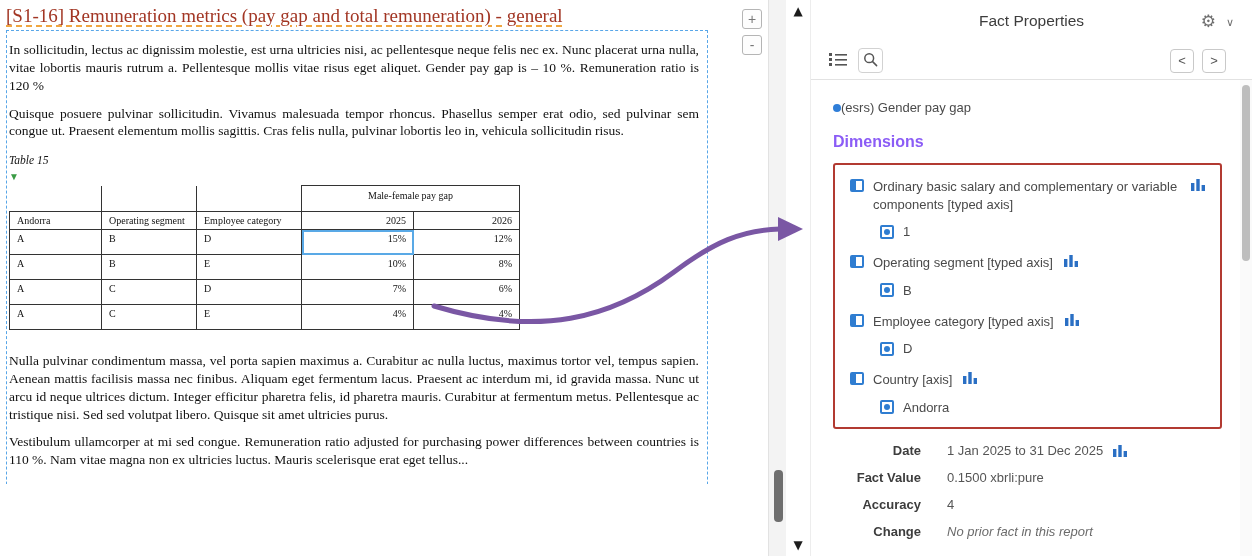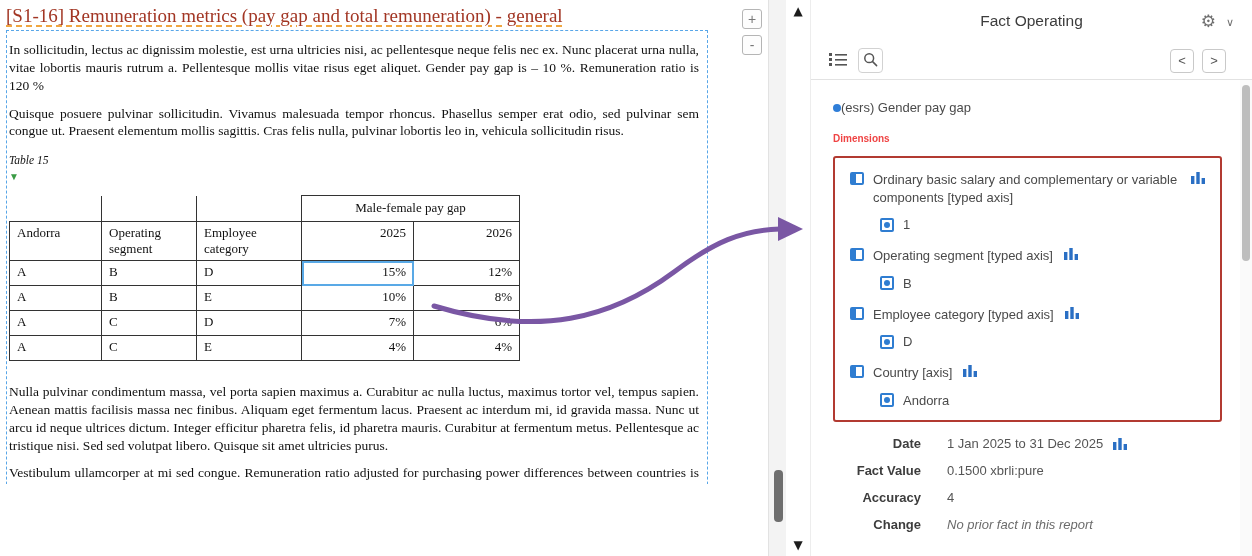--- a/index.html
+++ b/index.html
@@ -11,21 +11,21 @@
               overflow:hidden; font-family:"Liberation Serif", serif; color:#111; }
   .doc-inner { position:absolute; left:6px; top:4px; width:702px; }
   .doc-title { font-size:19px; line-height:1.22; font-weight:400; color:#a23624; max-width:600px;
                text-decoration:underline; text-decoration-style:dashed; text-decoration-color:#f0a640;
                text-underline-offset:4px; }
   .selection-box { margin-top:3px; border:1px dashed #58a6e8; min-height:560px; padding:2px 8px 10px 2px; }
   .doc-p { font-size:13.5px; line-height:1.32; text-align:justify; margin:8px 0 10px; }
   .table-caption { font-style:italic; font-size:11.5px; margin-top:14px; }
   .table-marker { color:#3a9b45; font-size:10px; margin:5px 0 2px; width:14px; cursor:pointer; }
 
-  .doc-table { border-collapse:collapse; font-size:13px; margin-top:13px; }
+  .doc-table { border-collapse:collapse; font-size:10px; margin-top:3px; }
   .doc-table td { border:1px solid #333; padding:3px 7px; vertical-align:top; text-align:left; }
   .doc-table td.empty-cell { border-top:none; height:26px; }
   .doc-table td.empty-cell.first { border-left:none; }
   .doc-table td.span-head { text-align:center; padding:4px 6px; }
   .doc-table td.num { text-align:right; }
   .doc-table td.selected { outline:2px solid #59a9e6; outline-offset:-2px; }
   .doc-table tr.data-row td { height:25px; }
 
   .zoom-controls { position:absolute; left:742px; top:9px; display:flex; flex-direction:column; gap:6px; }
   .zoom-btn { width:20px; height:20px; border:1px solid #b5b5b5; border-radius:3px; background:#fdfdfd;
@@ -58,21 +58,21 @@
             background:#fff; border:none; cursor:pointer; }
   .tb-btn.boxed { border:1px solid #d2d2d2; border-radius:4px; }
   .tb-spacer { flex:1; }
   .nav-btn { width:24px; height:24px; border:1px solid #c9c9c9; border-radius:4px; background:#fff;
              color:#555; font-size:13px; display:flex; align-items:center; justify-content:center; cursor:pointer; }
 
   .panel-content { position:absolute; left:0; right:12px; top:80px; bottom:0; overflow:hidden;
                    padding:12px 18px 0 22px; }
   .concept-row { display:flex; align-items:center; margin:8px 0 18px; font-size:13px; color:#4a4a4a; cursor:pointer; }
   .bullet-dot { width:8px; height:8px; border-radius:50%; background:#2f7ed8; flex:none; }
-  .dims-heading { font-weight:bold; font-size:10px; color:#ef4444; margin-bottom:12px; }
+  .dims-heading { font-weight:bold; font-size:16px; color:#8b5cf6; margin-bottom:12px; }
 
   .red-box { border:2px solid #b23a31; border-radius:3px; padding:13px 14px 6px 15px; margin-bottom:14px; }
   .dim-row { display:flex; align-items:flex-start; gap:9px; font-size:13px; line-height:1.35; cursor:pointer; }
   .dim-icon { flex:none; width:14px; height:13px; border:2px solid #2f7dd1; border-radius:2px;
               position:relative; margin-top:1px; }
   .dim-fill { position:absolute; left:0; top:0; width:4px; height:9px; background:#2f7dd1; }
   .dim-label { color:#4a4a4a; }
   .chart-icon { flex:none; display:inline-flex; align-items:flex-end; margin-left:2px; cursor:pointer; }
   .mem-row { display:flex; align-items:center; gap:9px; margin:11px 0 15px 30px; font-size:13px; cursor:pointer; }
   .mem-icon { flex:none; width:14px; height:14px; border:2px solid #2f7dd1; border-radius:2px;
@@ -171,21 +171,21 @@
 <div class="doc-scrollbar">
   <div class="doc-scroll-thumb"></div>
 </div>
 <div class="mid-strip">
   <div class="mid-arrow up">▲</div>
   <div class="mid-arrow down">▼</div>
 </div>
 
 <div class="panel">
   <div class="panel-header">
-    <div class="panel-title">Fact Operating</div>
+    <div class="panel-title">Fact Properties</div>
     <div class="gear">⚙</div>
     <div class="gear-chevron">∨</div>
   </div>
 
   <div class="panel-toolbar">
     <button class="tb-btn">
       <span>
         <svg width="18" height="15" viewBox="0 0 18 15">
           <rect x="0" y="1" width="3" height="3" fill="#555"></rect>
             <rect x="6" y="2" width="12" height="1.6" fill="#555"></rect>

